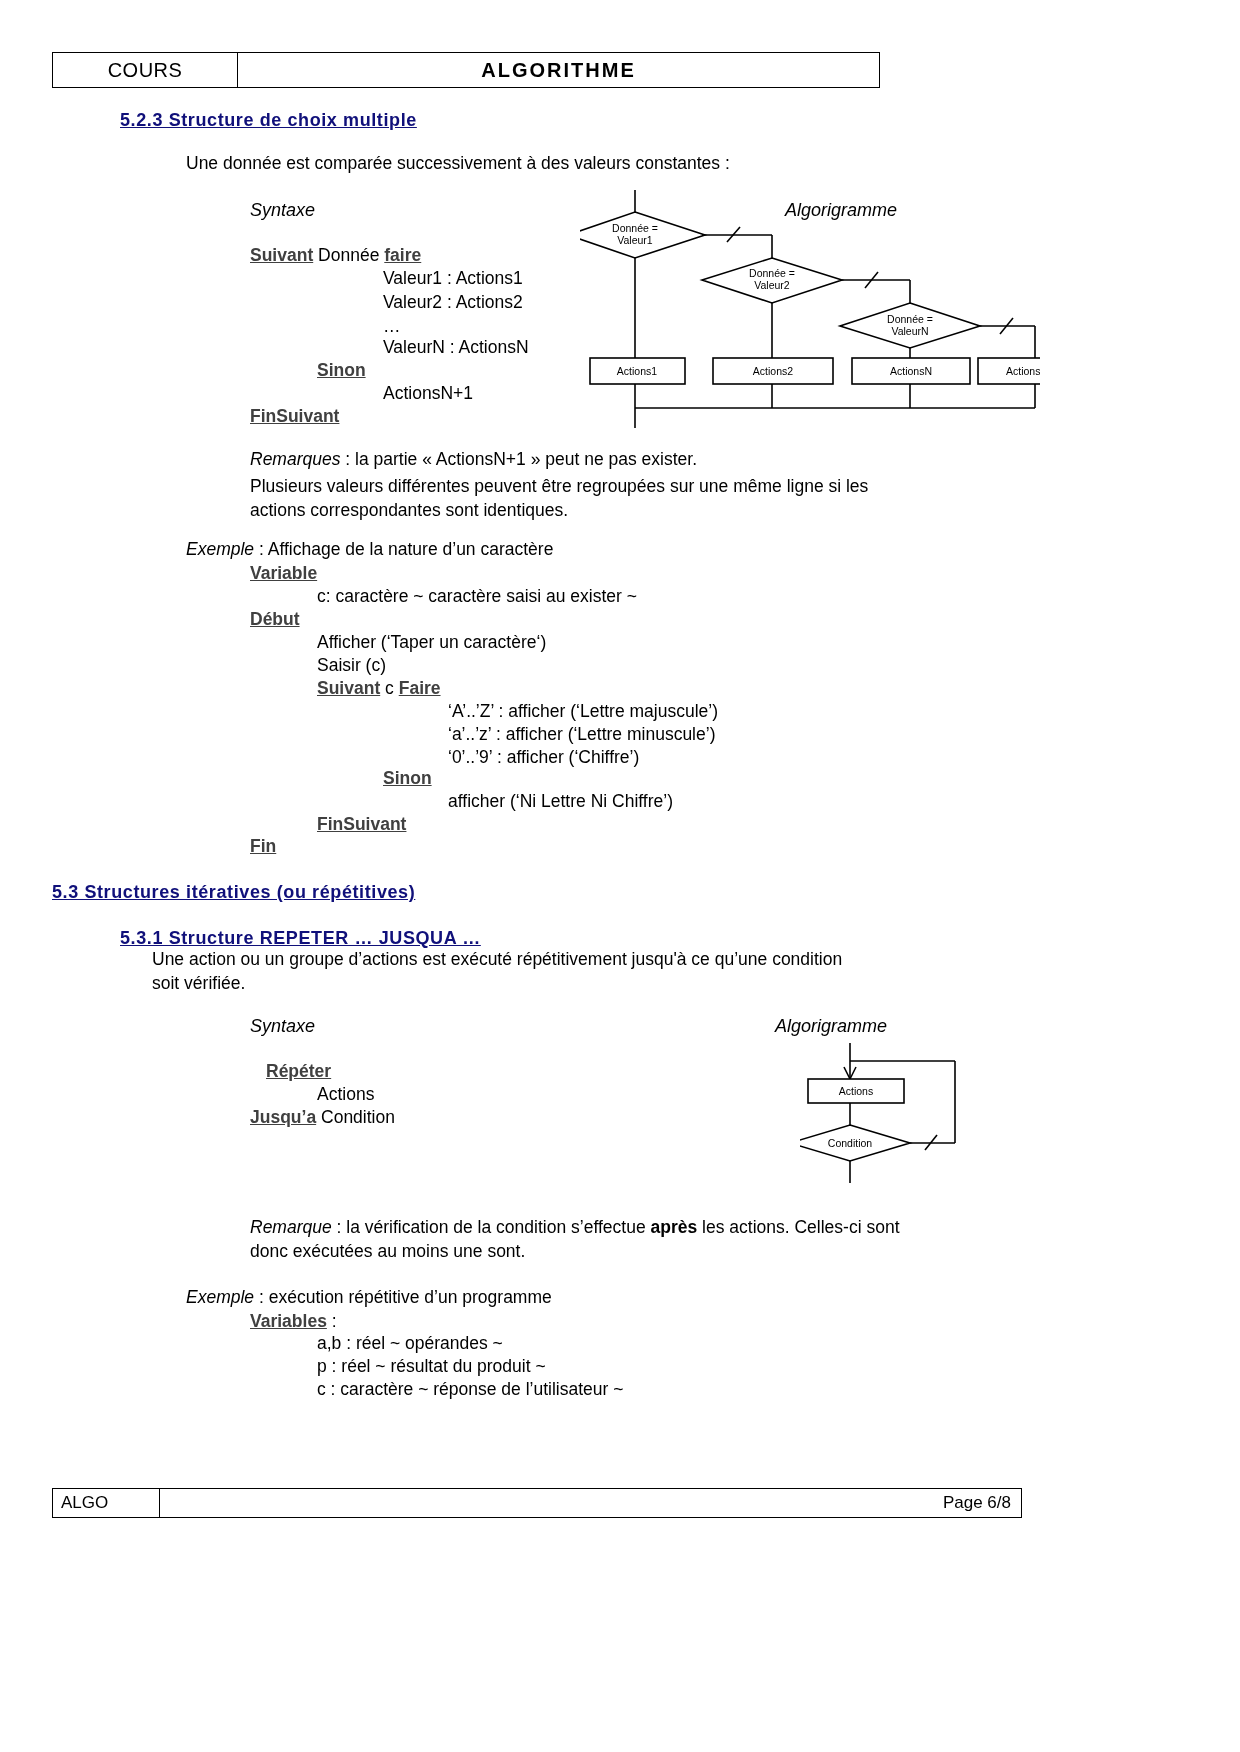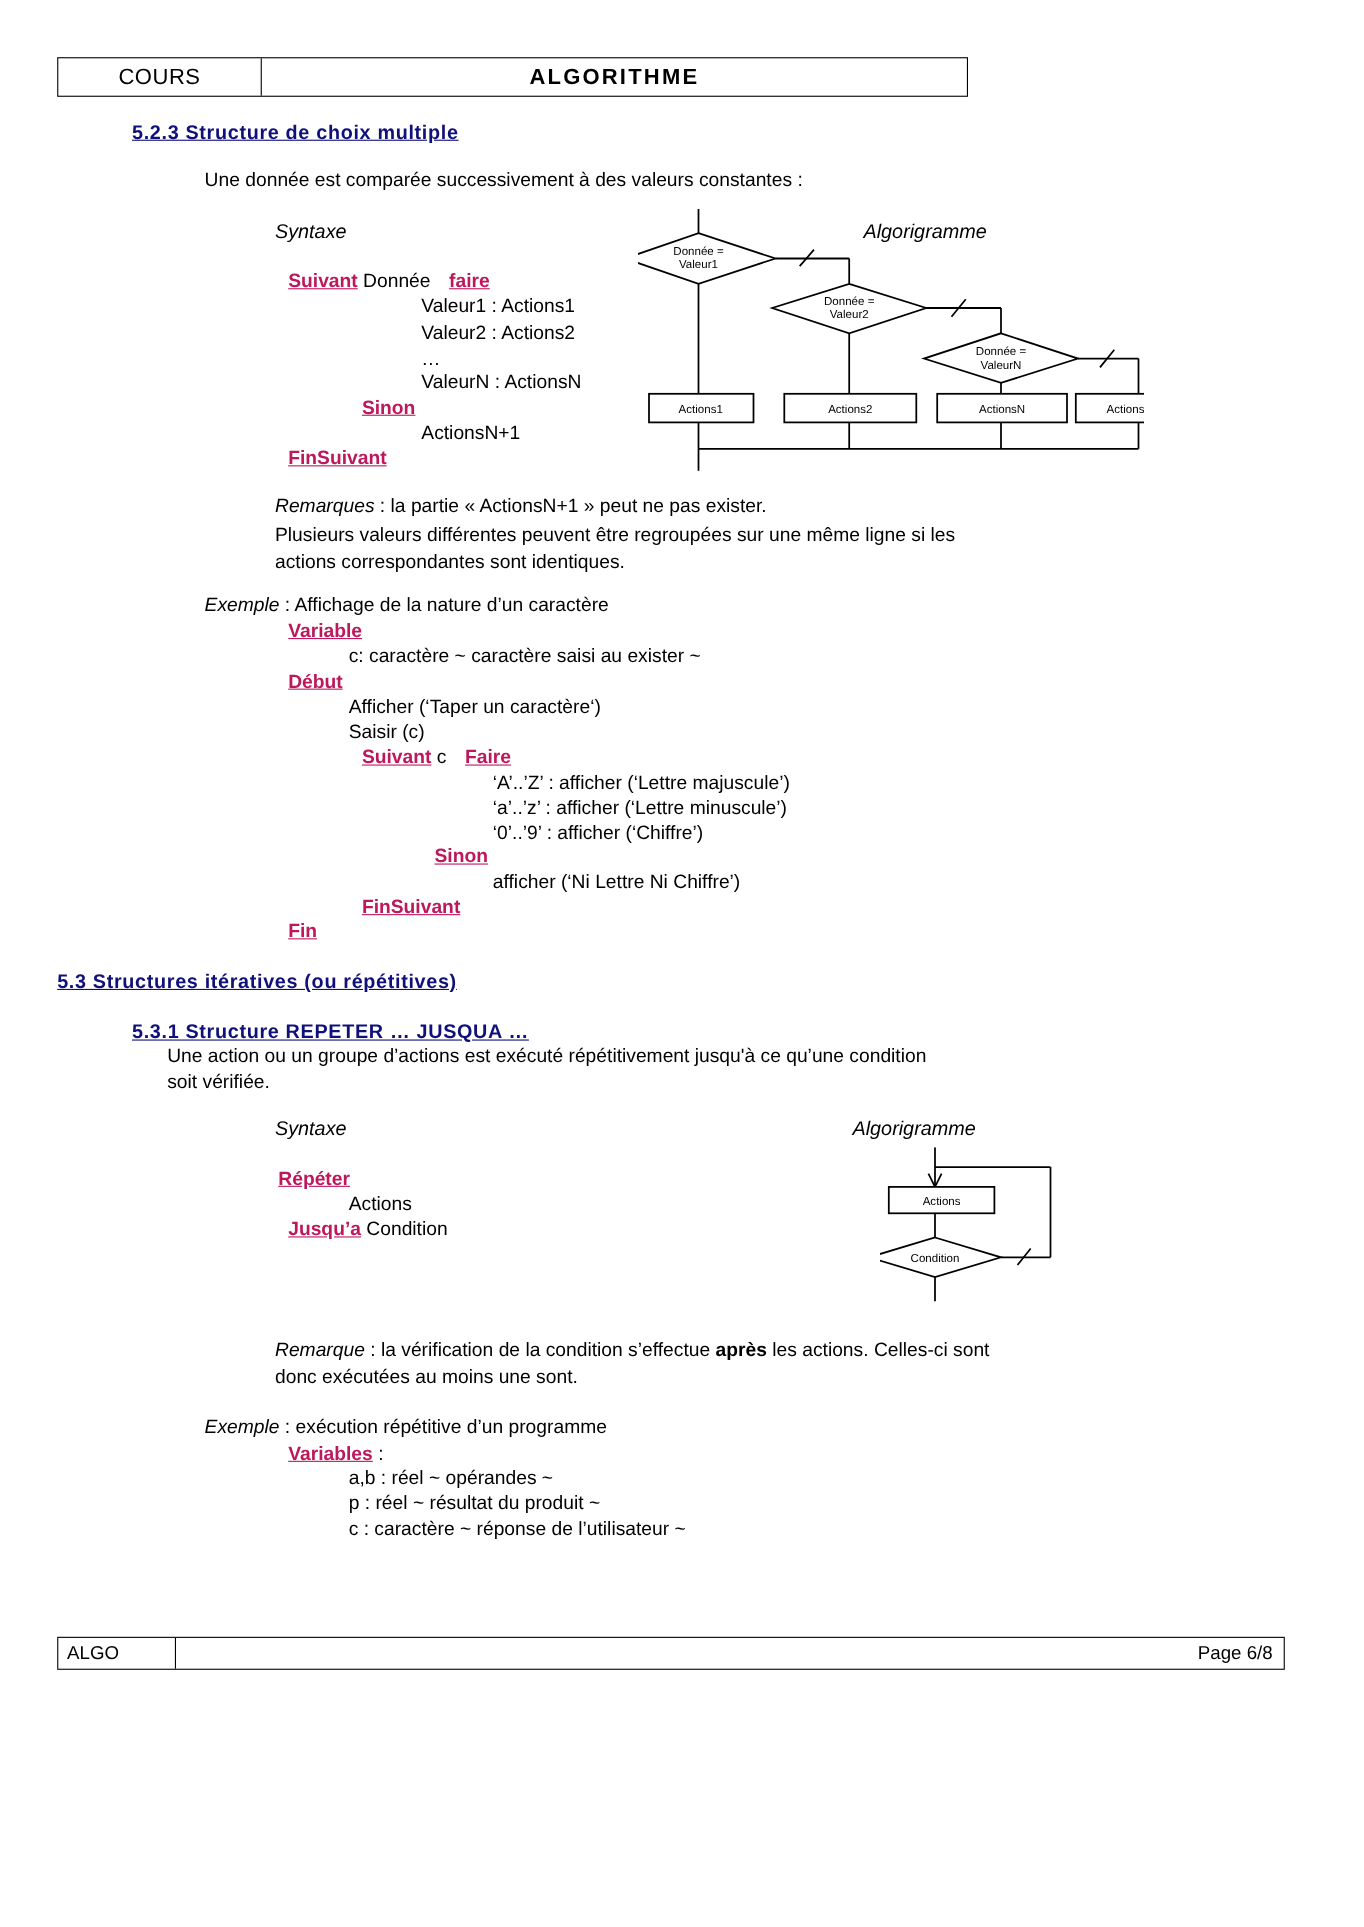--- a/index.html
+++ b/index.html
@@ -38,31 +38,31 @@
     display:flex;align-items:center;justify-content:center;
     font-size:20px;
     font-weight:bold;
     letter-spacing:2px;
   }
 
   
   .ftr{
     position:absolute;
     left:52px; top:1488px;
-    width:1116px; height:30px;
+    width:970px; height:30px;
     border:1px solid #000;
     box-sizing:border-box;
     display:flex;align-items:stretch;
   }
   .ftr-a{width:98px;border-right:1px solid #000;display:flex;align-items:center;padding-left:8px;font-size:17px;}
   .ftr-b{flex:1;display:flex;align-items:center;justify-content:flex-end;padding-right:10px;font-size:17px;}
 
   
   .t{position:absolute;white-space:pre;font-size:17.5px;line-height:1.0;}
-  .kw{color:#be185d;font-weight:bold;text-decoration:underline;margin-left:12px;}
+  .kw{color:#404040;font-weight:bold;text-decoration:underline;}
   .h2{position:absolute;color:#10107a;font-weight:bold;text-decoration:underline;letter-spacing:.6px;white-space:pre;}
   .it{font-style:italic;}
   .bd{font-weight:bold;}
 
   
   .fc{position:absolute;}
   svg text{font-family:"Liberation Sans", sans-serif;}
 </style>
 </head>
 <body>
@@ -169,21 +169,21 @@
   <div class="h2" style="left:52px;top:882px;font-size:18px;">5.3 Structures itératives (ou répétitives)</div>
 
   <div class="h2" style="left:120px;top:928px;font-size:18px;">5.3.1 Structure REPETER … JUSQUA …</div>
 
   <div class="t" style="left:152px;top:951px;">Une action ou un groupe d’actions est exécuté répétitivement jusqu'à ce qu’une condition</div>
   <div class="t" style="left:152px;top:975px;">soit vérifiée.</div>
 
   <div class="t it" style="left:250px;top:1017px;font-size:18px;">Syntaxe</div>
   <div class="t it" style="left:775px;top:1017px;font-size:18px;">Algorigramme</div>
 
-  <div class="t kw" style="left:241px;top:1063px;">Répéter</div>
+  <div class="t kw" style="left:266px;top:1063px;">Répéter</div>
   <div class="t" style="left:317px;top:1086px;">Actions</div>
   <div class="t" style="left:250px;top:1109px;"><span class="kw">Jusqu’a</span><span> </span><span>Condition</span></div>
 
   <div class="fc" style="left:800px;top:1043px;">
     <svg width="190" height="145" viewBox="0 0 190 145" xmlns="http://www.w3.org/2000/svg">
       <g stroke="#000" stroke-width="1.6" fill="none">
 
         <line x1="50" y1="0" x2="50" y2="36"></line>
 
         <line x1="50" y1="36" x2="44" y2="24"></line>

